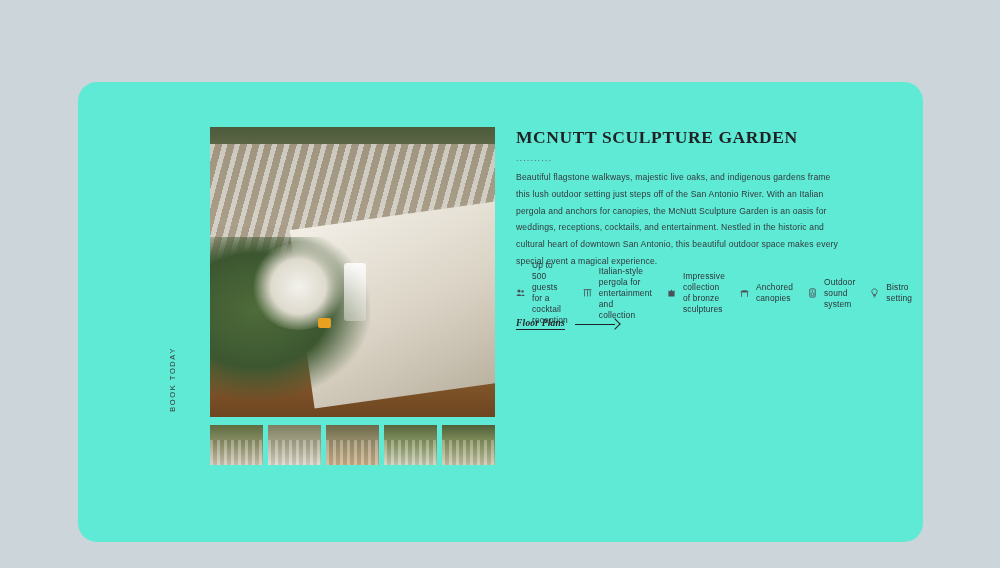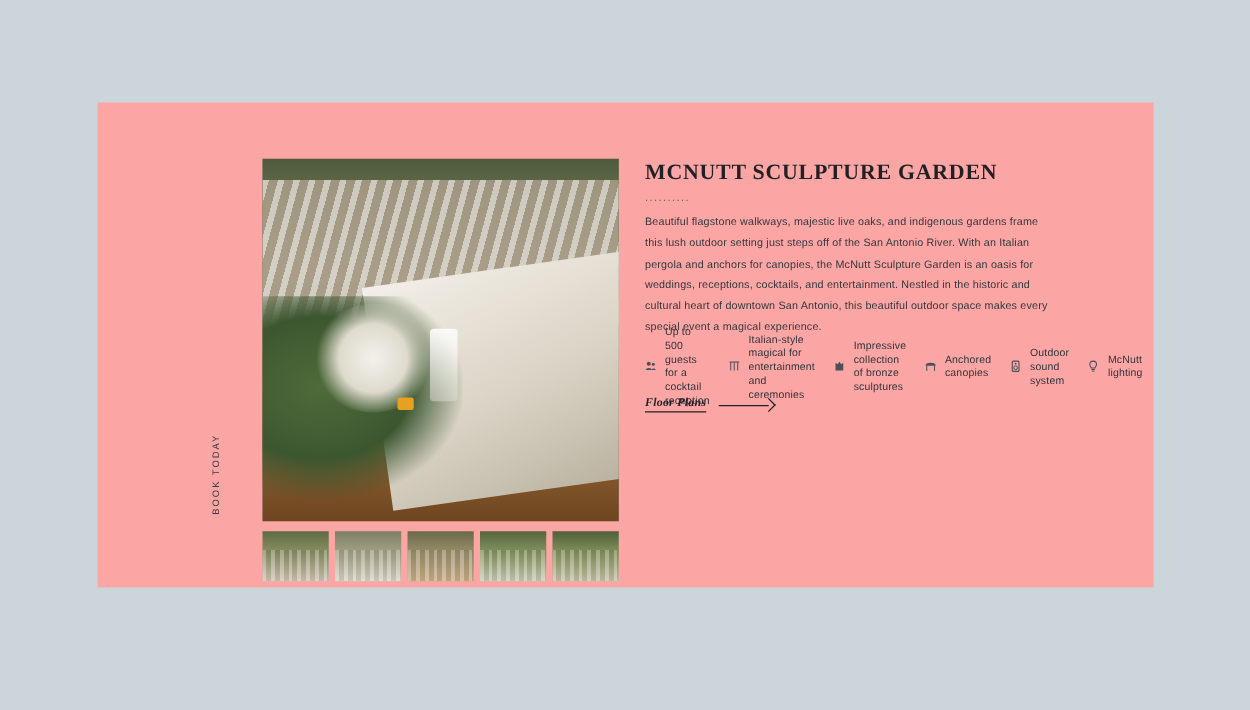--- a/index.html
+++ b/index.html
@@ -12,22 +12,23 @@
     background: #ccd6da;
     font-family: "Liberation Sans", sans-serif;
     overflow: hidden;
   }
 
   .page {
     position: absolute;
     left: 78px;
     top: 82px;
     width: 845px;
-    height: 388px;
-    background: #fca5a5;
+    height: 460px;
+    background: #5eead4;
+    border-radius: 19px;
   }
 
   
   .book-today {
     position: absolute;
     left: 86px;
     top: 252px;
     width: 16px;
     height: 90px;
     display: flex;
@@ -286,21 +287,21 @@
 
       <div class="feature">
         <span class="ico">
           <svg width="9" height="10" viewBox="0 0 9 10">
               <rect x="0.6" y="1.2" width="7.8" height="0.9" fill="#4a5058"></rect>
               <rect x="1.2" y="2.2" width="0.8" height="6.2" fill="#4a5058"></rect>
               <rect x="4" y="2.2" width="0.8" height="6.2" fill="#4a5058"></rect>
               <rect x="6.8" y="2.2" width="0.8" height="6.2" fill="#4a5058"></rect>
             </svg>
         </span>
-        <span class="txt">Italian-style magical for entertainment and ceremonies</span>
+        <span class="txt">Italian-style pergola for entertainment and collection</span>
       </div>
 
       <div class="feature">
         <span class="ico">
           <svg width="9" height="10" viewBox="0 0 9 10">
               <path d="M1.4 8.4 L1.4 2.2 L3 3.4 L4.5 1.4 L6 3.4 L7.6 2.2 L7.6 8.4 Z" fill="#4a5058"></path>
             </svg>
         </span>
         <span class="txt">Impressive collection of bronze sculptures</span>
       </div>
@@ -328,21 +329,21 @@
       </div>
 
       <div class="feature">
         <span class="ico">
           <svg width="9" height="10" viewBox="0 0 9 10">
               <path d="M4.5 0.9 C6.2 0.9 7.2 2.2 7.2 3.5 C7.2 4.7 6.2 5.4 6 6.4 L3 6.4 C2.8 5.4 1.8 4.7 1.8 3.5 C1.8 2.2 2.8 0.9 4.5 0.9 Z" fill="none" stroke="#4a5058" stroke-width="0.85"></path>
               <rect x="3.1" y="7.2" width="2.8" height="0.8" fill="#4a5058"></rect>
               <rect x="3.5" y="8.5" width="2" height="0.8" fill="#4a5058"></rect>
             </svg>
         </span>
-        <span class="txt">McNutt lighting</span>
+        <span class="txt">Bistro setting</span>
       </div>
 
 
     </div>
 
     <div class="floorplans">
       <span class="label">Floor Plans</span>
       <span class="arrow">
         <span class="line"></span>
         <span class="head"></span>

